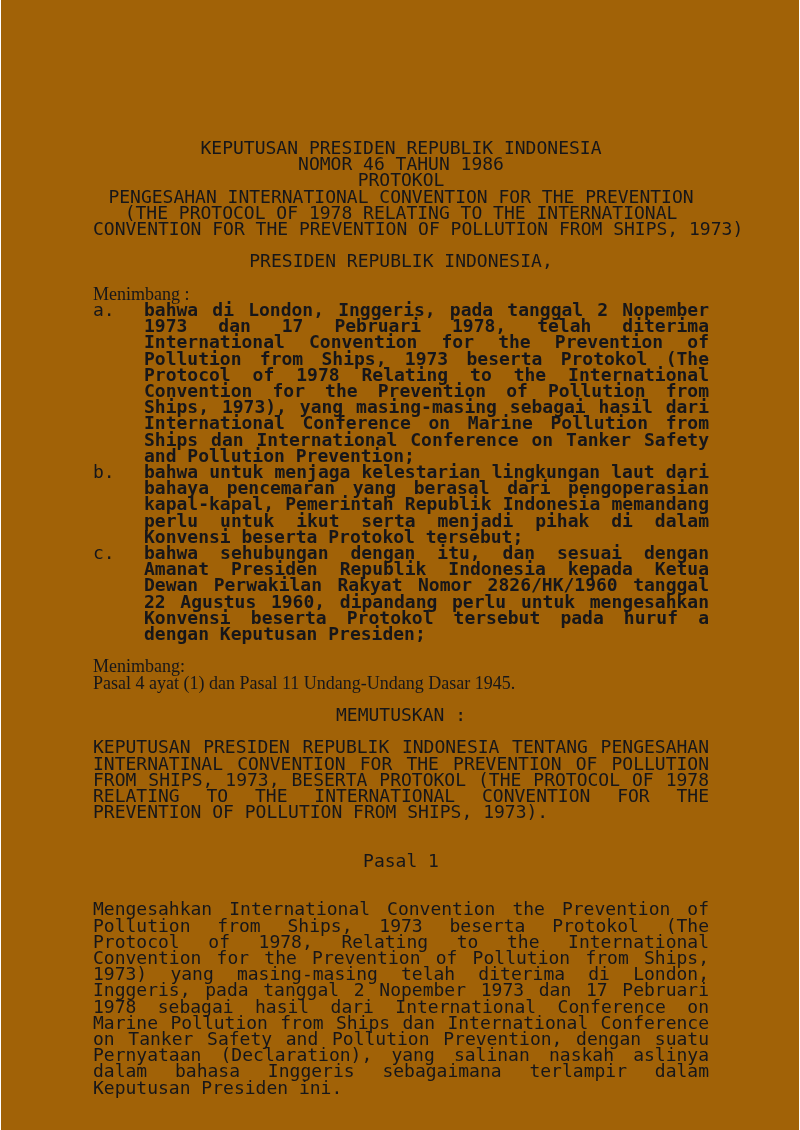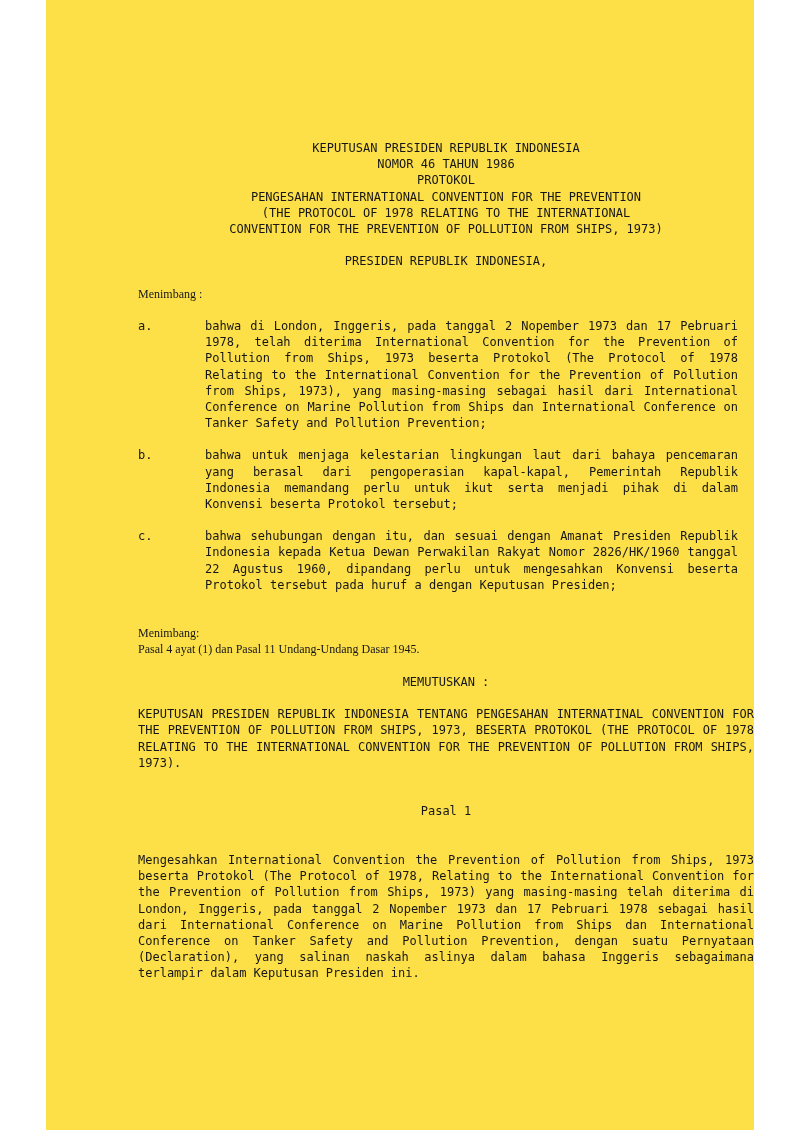--- a/index.html
+++ b/index.html
@@ -3,27 +3,27 @@
 <meta charset="utf-8">
 <title>Keputusan Presiden RI No. 46 Tahun 1986</title>
 <style>
   html, body {
     margin: 0;
     padding: 0;
     background: #ffffff;
   }
   .page {
     position: relative;
-    width: 708px;
+    width: 798px;
     height: 1130px;
-    background: #fde047;
+    background: #a16207;
     margin: 0 auto;
     overflow: hidden;
     font-family: "DejaVu Sans Mono", "Liberation Mono", monospace;
-    font-size: 12px;
+    font-size: 18px;
     line-height: 16.2px;
     color: #16161a;
     -webkit-font-smoothing: none;
   }
   .content {
     position: absolute;
     left: 92px;
     top: 140px;
     width: 616px;
   }
@@ -52,21 +52,22 @@
   }
   .list-marker {
     position: absolute;
     left: 0;
     top: 0;
     white-space: pre;
   }
   .list-body {
     text-align: justify;
     text-align-last: left;
-    margin: 16px;
+    margin: 0;
+    font-weight: bold;
   }
   .plain {
     margin: 0;
     white-space: pre-wrap;
     font-family: Liberation Serif, serif;
   }
   .full-just {
     text-align: justify;
     text-align-last: left;
     margin: 0;

